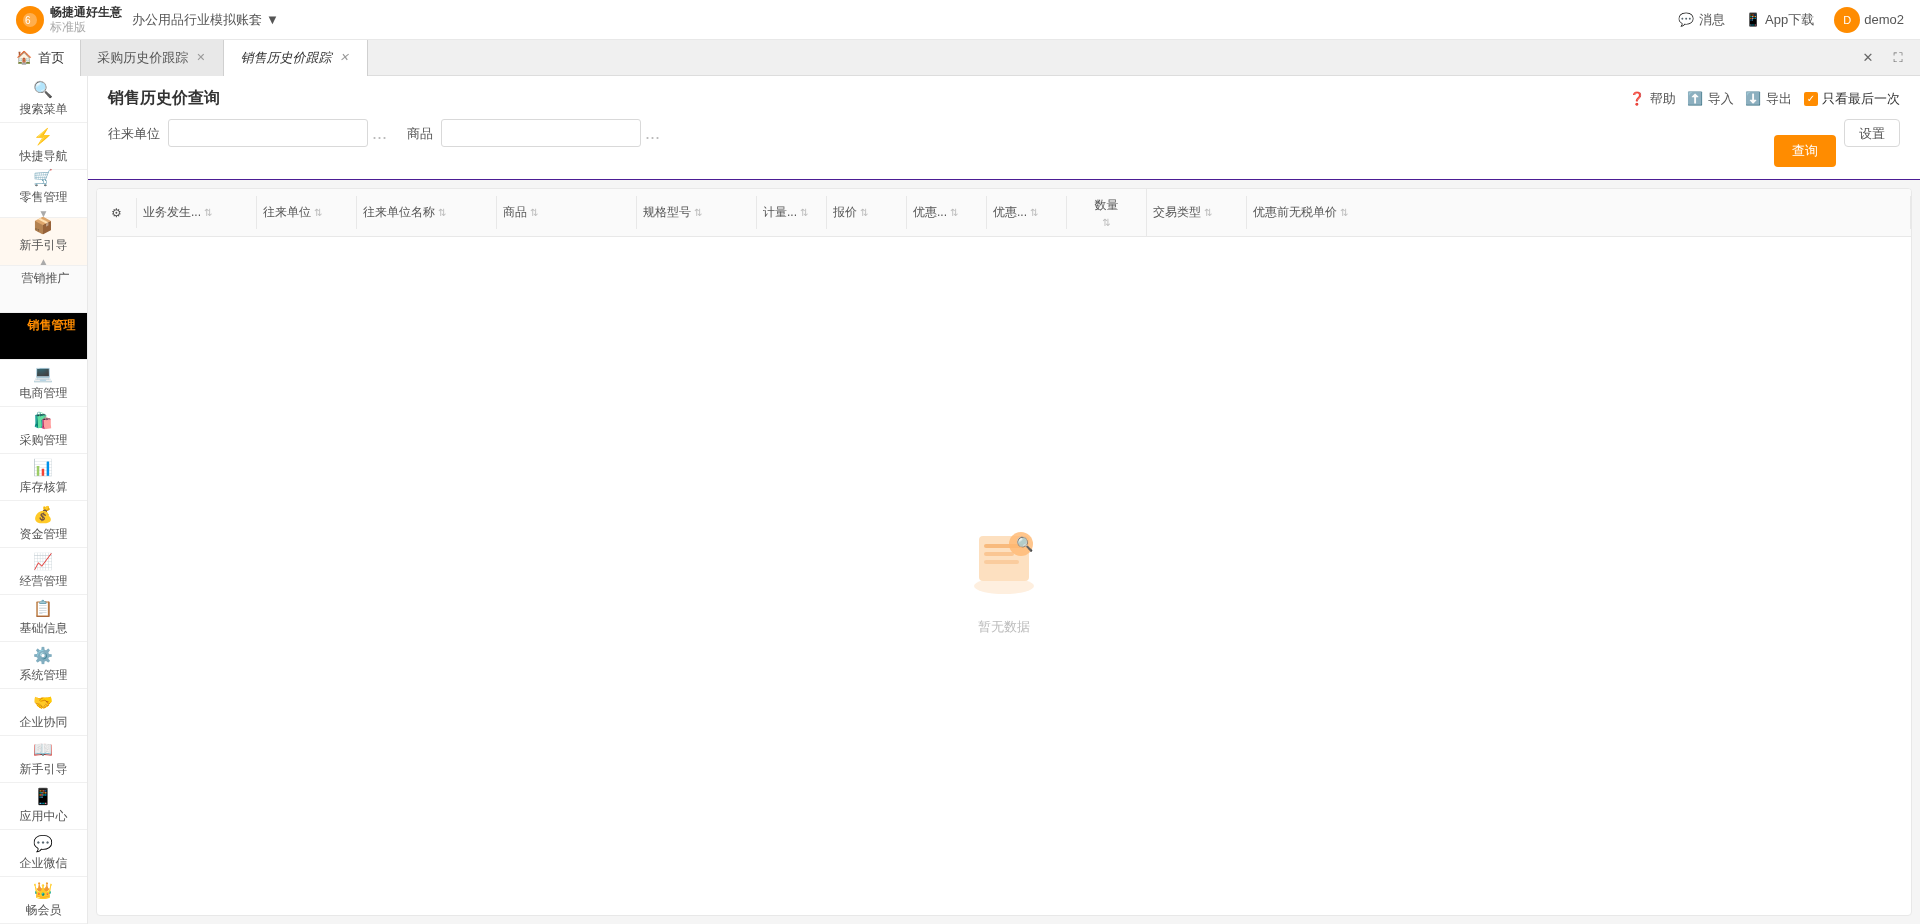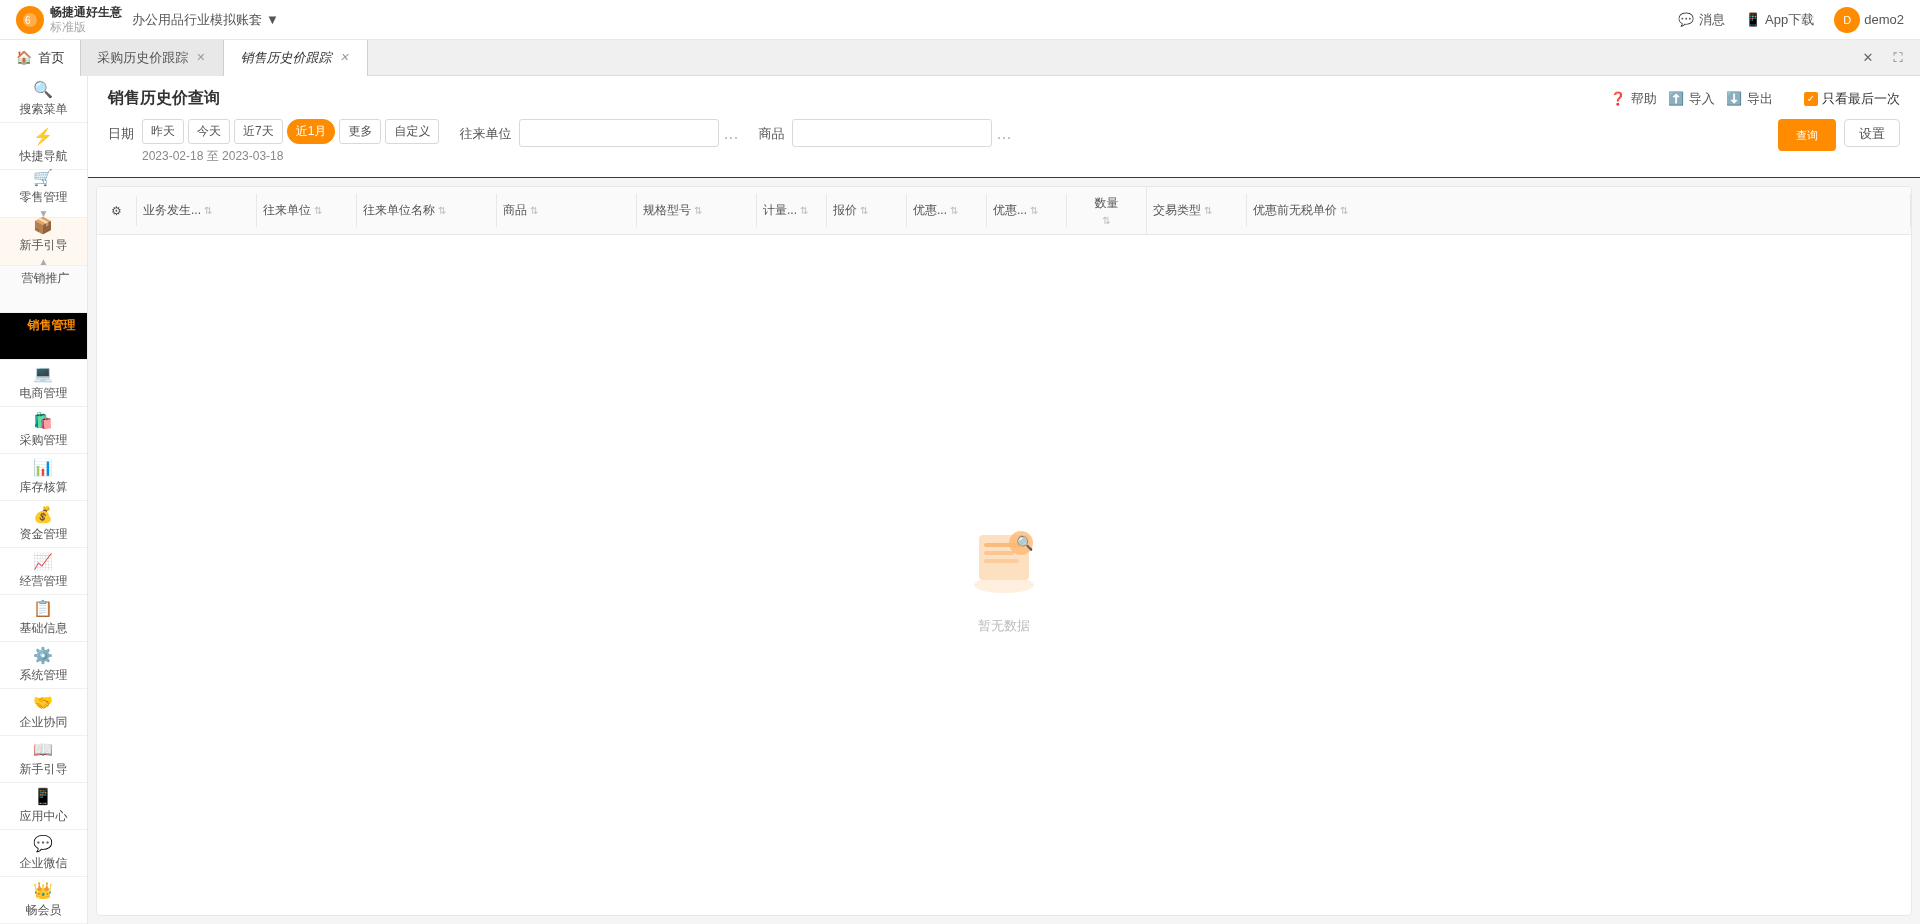--- a/index.html
+++ b/index.html
@@ -155,34 +155,35 @@
     }
     .filter-dots { color: #bbb; font-size: 18px; cursor: pointer; }
     .filter-right { margin-left: auto; display: flex; align-items: flex-start; gap: 8px; }
     .btn-query {
       background: #ff8c00;
       color: #fff;
       border: none;
       border-radius: 4px;
       padding: 6px 18px;
       cursor: pointer;
-      font-size: 11px;
+      font-size: 13px;
       height: 32px;
+      margin-top: 16px;
     }
     .btn-settings {
       background: #fff;
       color: #555;
       border: 1px solid #d9d9d9;
       border-radius: 4px;
       padding: 5px 14px;
       cursor: pointer;
       font-size: 13px;
       height: 28px;
     }
-    .checkbox-label { display: flex; align-items: center; gap: 4px; font-size: 13px; color: #333; cursor: pointer; margin-left: 19px; }
+    .checkbox-label { display: flex; align-items: center; gap: 4px; font-size: 13px; color: #333; cursor: pointer; }
     .checkbox-checked { width: 14px; height: 14px; border-radius: 2px; background: #ff8c00; display: flex; align-items: center; justify-content: center; }
     .checkbox-checked::after { content: '✓'; color: #fff; font-size: 10px; }
 
     
     .table-container {
       flex: 1;
       background: #fff;
       margin: 8px;
       border: 1px solid #e8e8e8;
       border-radius: 4px;
@@ -393,34 +394,20 @@
             <span>导出</span>
           </div>
           <label class="checkbox-label">
             <div class="checkbox-checked"></div>
             <span>只看最后一次</span>
           </label>
         </div>
       </div>
       <div class="filter-row">
         <div class="filter-group">
-          <span class="filter-label">日期</span>
-          <div class="filter-date-options">
-            <div class="filter-date-btns">
-              <button class="date-btn">昨天</button>
-              <button class="date-btn">今天</button>
-              <button class="date-btn">近7天</button>
-              <button class="date-btn active">近1月</button>
-              <button class="date-btn">更多</button>
-              <button class="date-btn">自定义</button>
-            </div>
-            <span class="date-range-text">2023-02-18 至 2023-03-18</span>
-          </div>
-        </div>
-        <div class="filter-group">
           <span class="filter-label">往来单位</span>
           <div class="filter-input-group">
             <input class="filter-input" type="text" placeholder="" style="">
             <span class="filter-dots">...</span>
           </div>
         </div>
         <div class="filter-group">
           <span class="filter-label">商品</span>
           <div class="filter-input-group">
             <input class="filter-input" type="text" placeholder="" style="">

